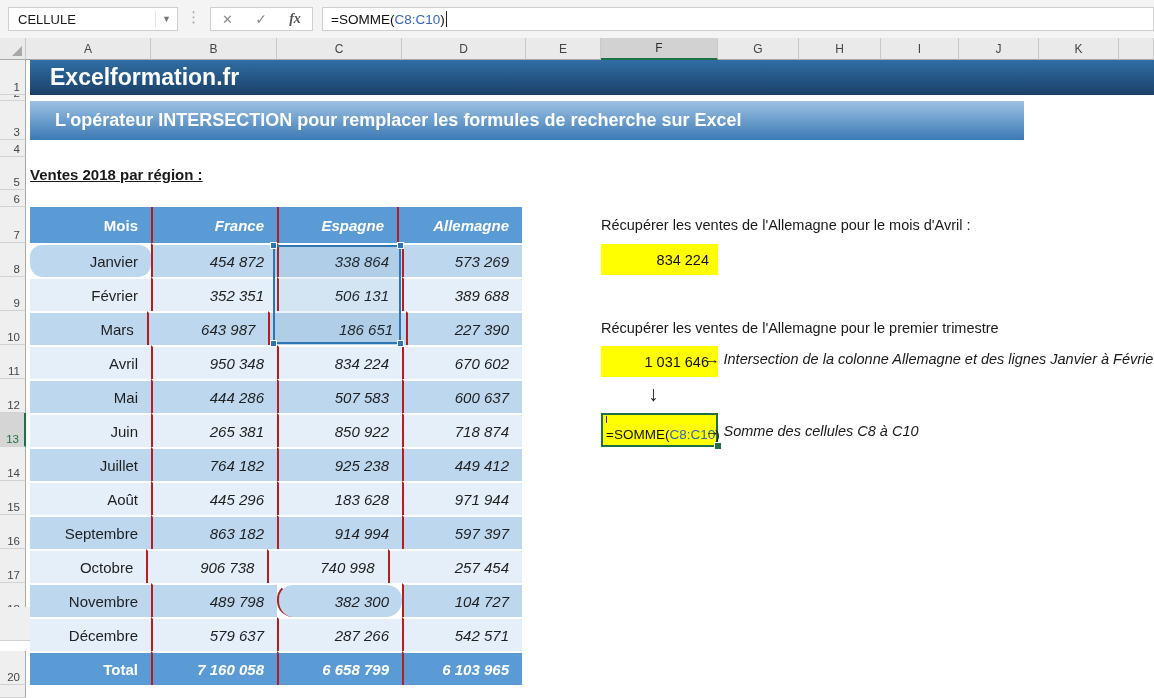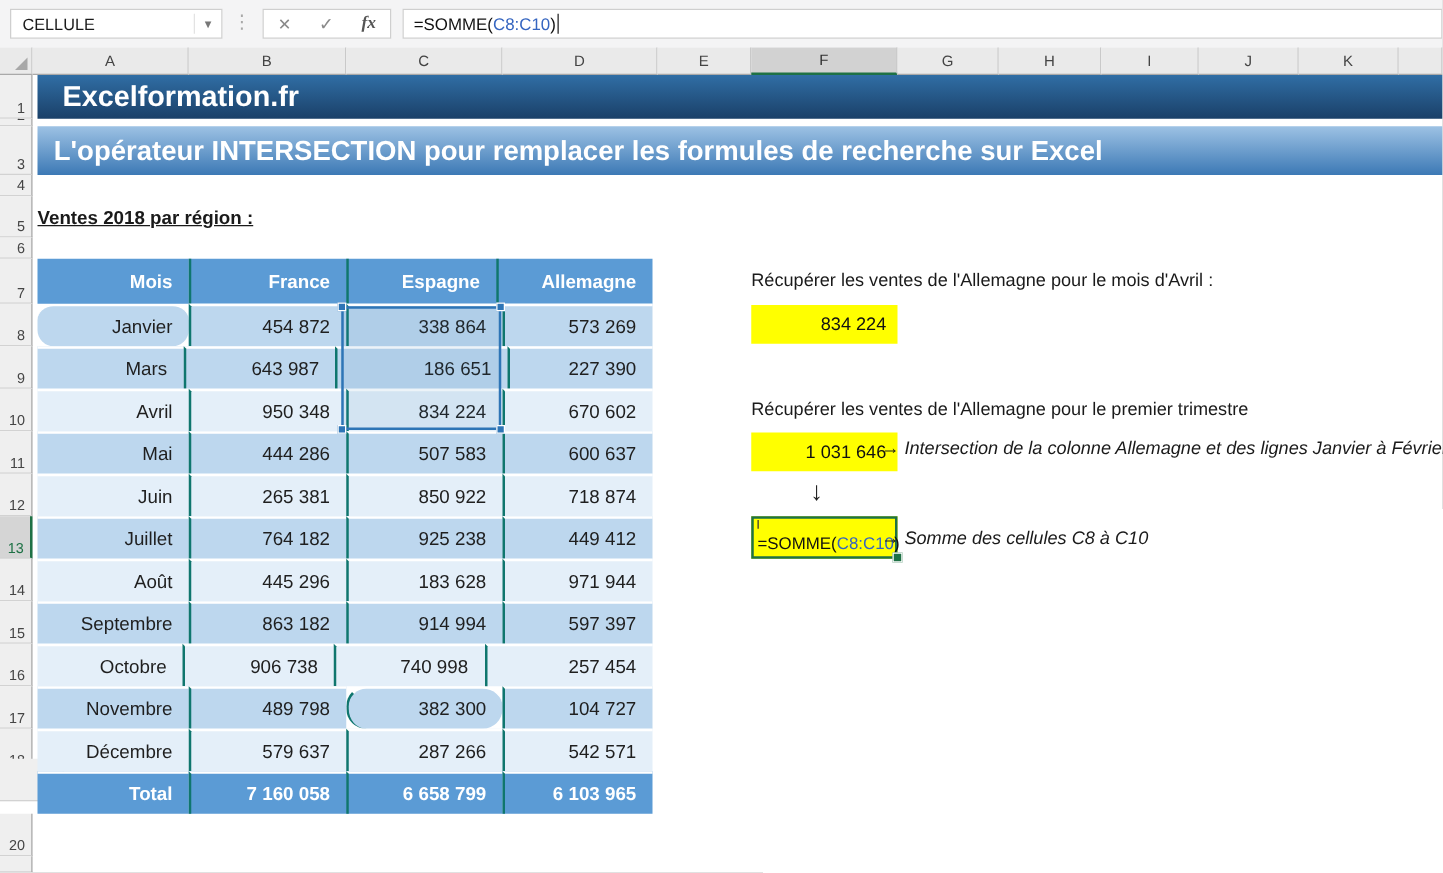--- a/index.html
+++ b/index.html
@@ -41,31 +41,31 @@
     display:flex; align-items:center; justify-content:center; font-size:12px; }
   .colhdr.sel { background:#D2D2D2; border-bottom:2px solid #1E7145; color:#2f2f2f; }
   .rowhdr { position:absolute; left:0; width:26px; background:#EFEFEF; color:#454545;
     border-right:1px solid #A9A9A9; border-bottom:1px solid #D2D2D2; overflow:hidden;
     display:flex; align-items:flex-end; justify-content:flex-end; padding:0 5px 1px 0; font-size:11.5px; }
   .rowhdr.sel { background:#D5D5D5; border-right:2px solid #1E7145; color:#1E7145; }
   
   .banner1 { position:absolute; left:30px; top:60px; width:1124px; height:35px;
     background:linear-gradient(#306EA5, #1A4068); color:#fff; font-weight:bold; font-size:23px;
     display:flex; align-items:center; padding-left:20px; }
-  .banner2 { position:absolute; left:30px; top:101px; width:1124px; height:39px;
-    background:linear-gradient(#9DC2E4, #3C79B5); color:#fff; font-weight:bold; font-size:22px;
-    display:flex; align-items:center; padding-left:13px; }
+  .banner2 { position:absolute; left:30px; top:101px; width:994px; height:39px;
+    background:linear-gradient(#9DC2E4, #3C79B5); color:#fff; font-weight:bold; font-size:18px;
+    display:flex; align-items:center; padding-left:25px; }
   .section-label { position:absolute; left:30px; top:166px; font-weight:bold; font-size:15px;
     color:#1a1a1a; text-decoration:underline; }
   
   .sales-table { position:absolute; left:30px; top:207px; width:492px; }
   .t-row { display:flex; }
   .t-cell { height:34px; border-top:2px solid #fff; display:flex; align-items:center;
     justify-content:flex-end; padding-right:13px; font-size:15px; color:#1f1f1f; }
-  .t-row .t-cell + .t-cell { border-left:2px solid #0f766e; }
+  .t-row .t-cell + .t-cell { border-left:2px solid #b91c1c;font-style:italic; }
   .t-hrow .t-cell { height:36px; border-top:none; background:#5B9BD5; color:#fff; font-weight:bold; }
   .band-dark  { background:#BDD7EE; }
   .band-light { background:#E4EFF9; }
   .t-trow .t-cell { background:#5B9BD5; color:#fff; font-weight:bold; }
   
   .refbox { position:absolute; left:273px; top:245px; width:128px; height:99px;
     border:2px solid #2E75B6; background:rgba(46,117,182,0.09); }
   .ref-handle { position:absolute; width:7px; height:7px; background:#2E75B6; border:1px solid #fff; }
   
   .ws-text { position:absolute; font-size:14.5px; color:#1a1a1a; white-space:nowrap; }
@@ -162,20 +162,26 @@
         <div class="t-cell" style="width: 120px;">Espagne</div>
         <div class="t-cell" style="width: 125px;">Allemagne</div>
       </div>
       <div class="t-row ">
         <div class="t-cell band-dark" style="width: 121px; border-radius: 13px;">Janvier</div>
         <div class="t-cell band-dark" style="width: 126px;">454 872</div>
         <div class="t-cell band-dark" style="width: 125px;">338 864</div>
         <div class="t-cell band-dark" style="width: 120px;">573 269</div>
       </div>
       <div class="t-row ">
+        <div class="t-cell band-light" style="width: 121px;">Février</div>
+        <div class="t-cell band-light" style="width: 126px;">352 351</div>
+        <div class="t-cell band-light" style="width: 125px;">506 131</div>
+        <div class="t-cell band-light" style="width: 120px;">389 688</div>
+      </div>
+      <div class="t-row ">
         <div class="t-cell band-dark" style="width: 121px;">Mars</div>
         <div class="t-cell band-dark" style="width: 126px;">643 987</div>
         <div class="t-cell band-dark" style="width: 141px; padding-left: 45px;">186 651</div>
         <div class="t-cell band-dark" style="width: 120px;">227 390</div>
       </div>
       <div class="t-row ">
         <div class="t-cell band-light" style="width: 121px;">Avril</div>
         <div class="t-cell band-light" style="width: 126px;">950 348</div>
         <div class="t-cell band-light" style="width: 125px;">834 224</div>
         <div class="t-cell band-light" style="width: 120px;">670 602</div>

